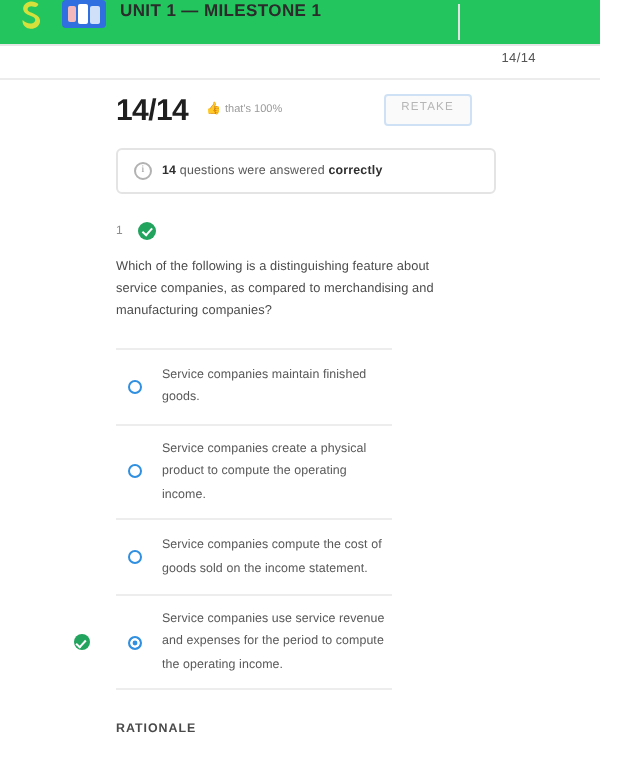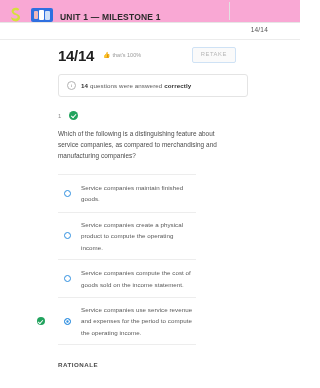--- a/index.html
+++ b/index.html
@@ -14,22 +14,22 @@
     color: #3a3a3a;
     overflow: hidden;
     position: relative;
   }
 
   
   .topbar {
     position: relative;
     height: 23px;
     display: flex;
-    align-items: flex-end;
-    background: #f9a8d4;
+    align-items: flex-start;
+    background: #22c55e;
     border-bottom: 1px solid #e6e6e6;
     padding-left: 8px;
     box-sizing: border-box;
   }
   .logo-s {
     width: 14px;
     height: 15px;
     margin-right: 9px;
     flex: 0 0 auto;
     display: block;

